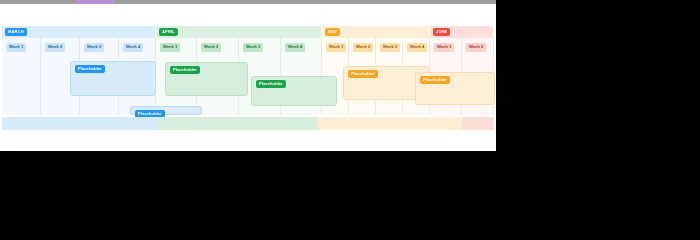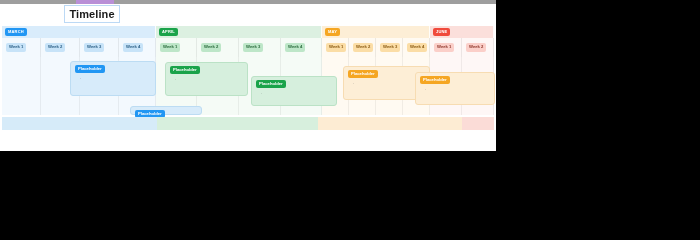--- a/index.html
+++ b/index.html
@@ -47,23 +47,20 @@
 </style>
 </head>
 <body>
 
 <div id="root">
   <div class="canvas">
 
     <div class="topbar"></div>
     <div class="topbar-accent"></div>
 
-    <div class="title-wrap">
-      <div class="title">Timeline</div>
-    </div>
 
     <div class="timeline">
       <div class="month-row" id="month-row">
           <div class="month" style="left: 0px; width: 154px; background: rgb(217, 236, 251);">
             <div class="month-pill" style="background: rgb(33, 150, 243);">
               <span>MARCH</span>
             </div>
           </div>
           <div class="month" style="left: 154px; width: 166px; background: rgb(220, 240, 225);">
             <div class="month-pill" style="background: rgb(26, 163, 74);">

